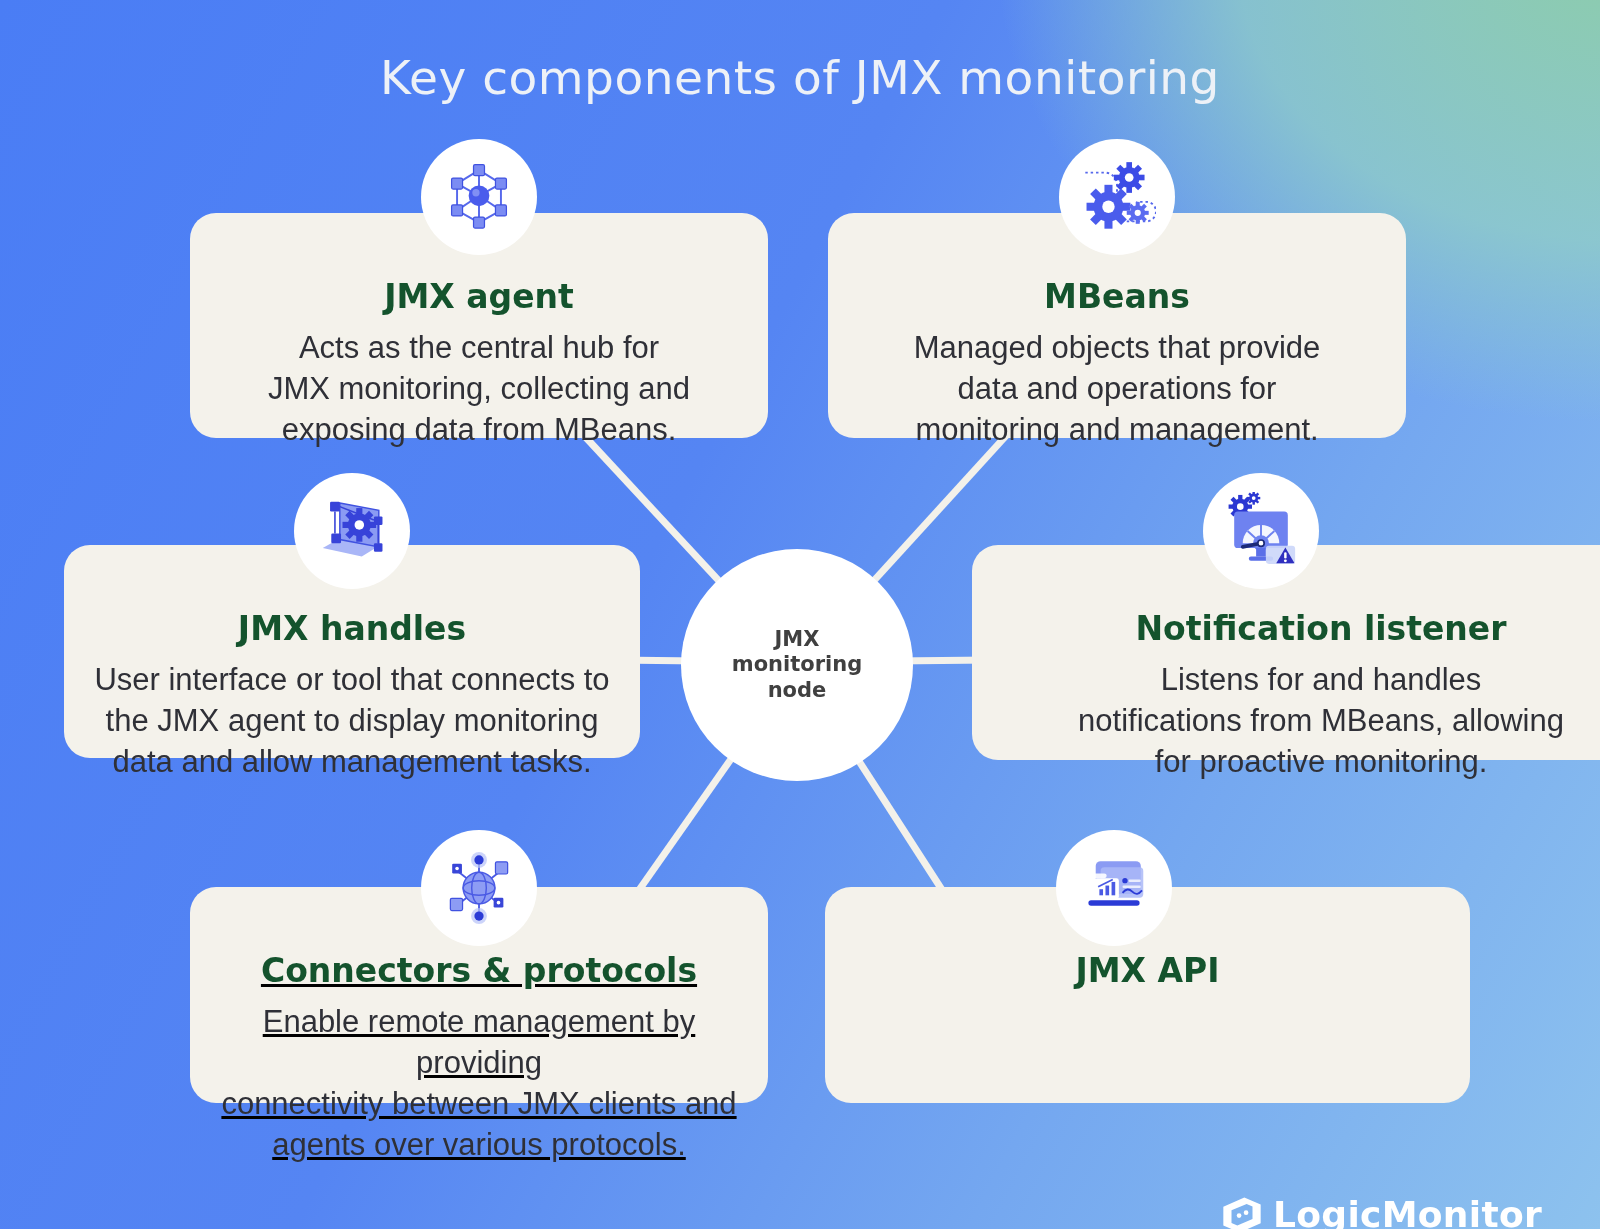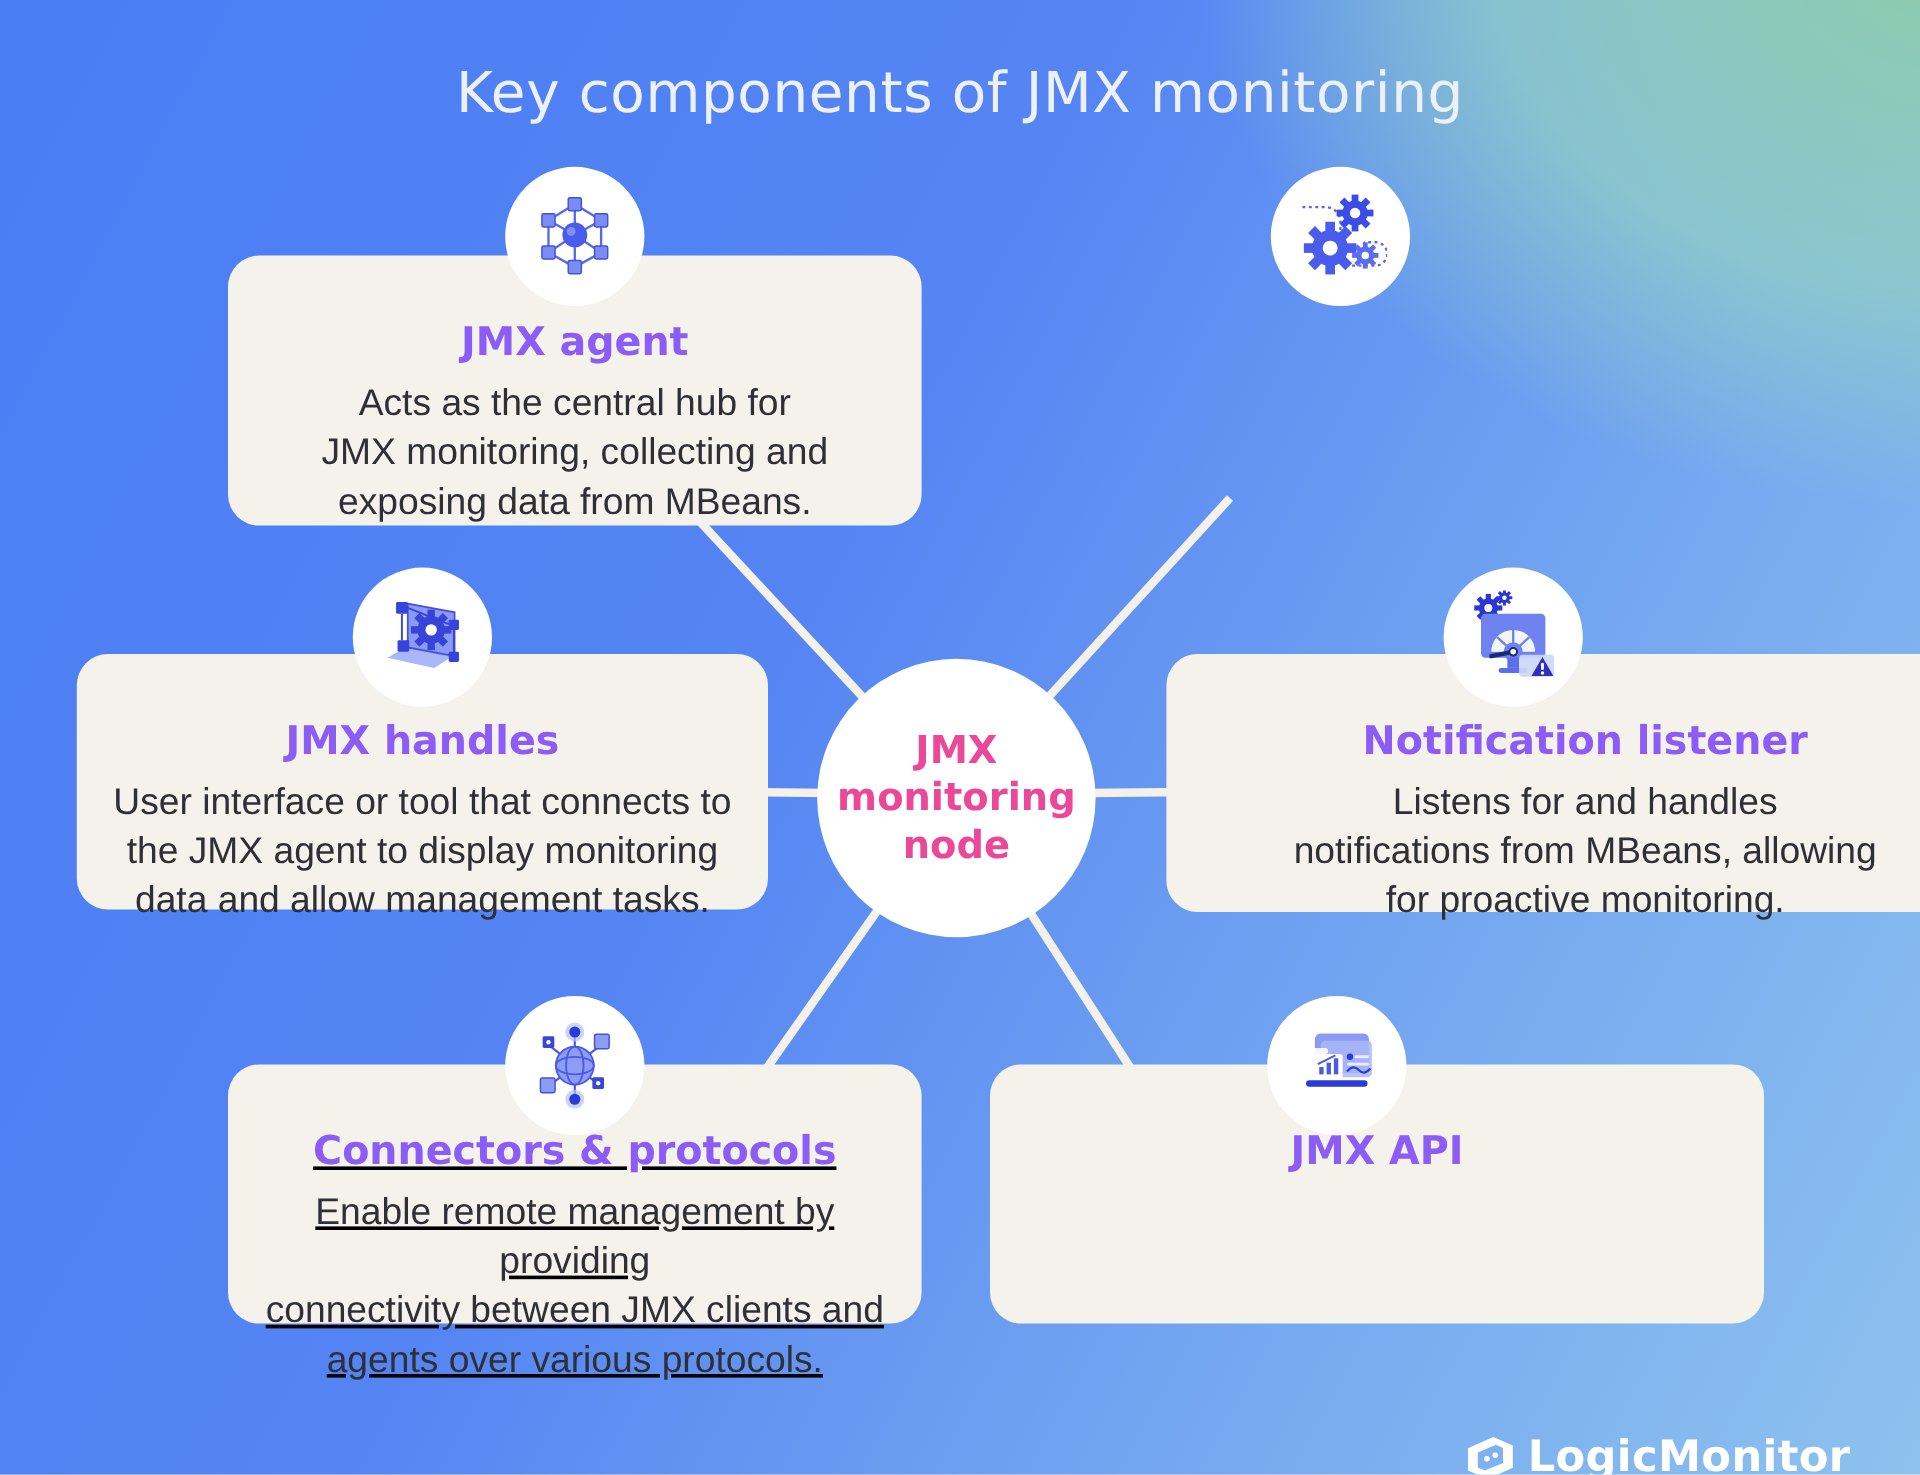--- a/index.html
+++ b/index.html
@@ -22,24 +22,24 @@
   }
   .card{
     position:absolute;
     background:#f4f2eb;
     border-radius:26px;
     text-align:center;
     box-sizing:border-box;
     padding:48px 28px 0 28px;
   }
   .card h2{
-    margin:4px 0 12px 0;
+    margin:16px 0 12px 0;
     font-family:"DejaVu Sans", sans-serif;
     font-size:33px;font-weight:700;
-    color:#8b5cf6;
+    color:#14532d;
     text-align:center;
   }
   .card p{
     margin:0 auto;
     max-width:522px;
     font-size:31px;line-height:1.32;
     color:#2f3037;
     white-space:pre-line;
   }
   .icon-circle{
@@ -51,22 +51,22 @@
   .icon-circle svg{width:78px;height:78px;}
   .center-node{
     position:absolute;left:681px;top:549px;
     width:232px;height:232px;border-radius:50%;
     background:#ffffff;
     display:flex;align-items:center;justify-content:center;
     text-align:center;
   }
   .center-node span{
     font-family:"DejaVu Sans", sans-serif;
-    font-size:32px;font-weight:700;line-height:1.22;
-    color:#ec4899;
+    font-size:21px;font-weight:700;line-height:1.22;
+    color:#404040;
     white-space:pre-line;
   }
   .brand{
     position:absolute;right:58px;top:1146px;
     display:flex;align-items:center;gap:10px;margin-top:48px;
   }
   .brand-text{
     font-family:"DejaVu Sans", sans-serif;
     font-size:36px;font-weight:700;color:#ffffff;letter-spacing:0.3px;
   }
@@ -121,20 +121,26 @@
   </svg>
 
   <div class="title">Key components of JMX monitoring</div>
 
   <div class="card c0">
     <h2>JMX agent</h2>
     <p>Acts as the central hub for
 JMX monitoring, collecting and
 exposing data from MBeans.</p>
   </div>
+  <div class="card c1">
+    <h2>MBeans</h2>
+    <p>Managed objects that provide
+data and operations for
+monitoring and management.</p>
+  </div>
   <div class="card c2">
     <h2>JMX handles</h2>
     <p>User interface or tool that connects to
 the JMX agent to display monitoring
 data and allow management tasks.</p>
   </div>
   <div class="card c3">
     <h2>Notification listener</h2>
     <p>Listens for and handles
 notifications from MBeans, allowing

